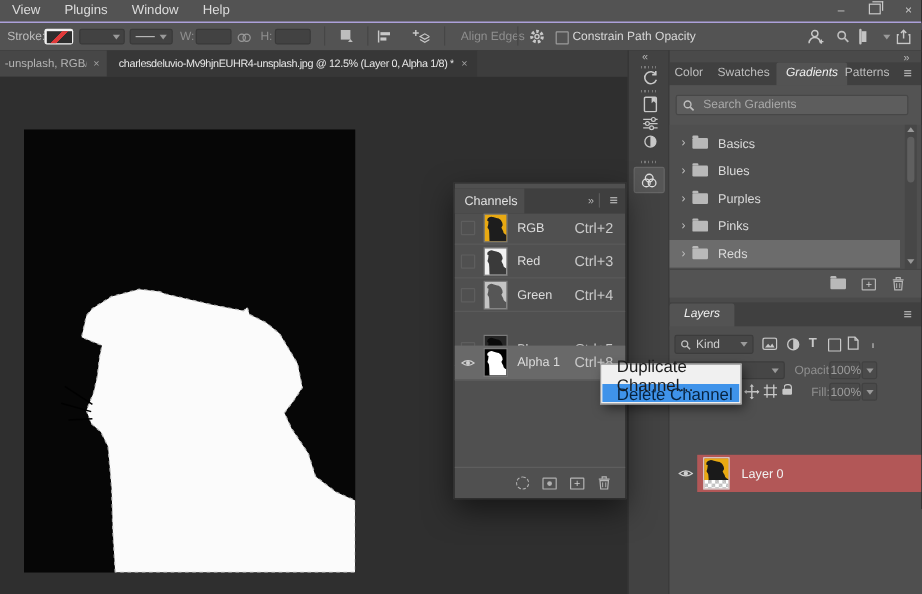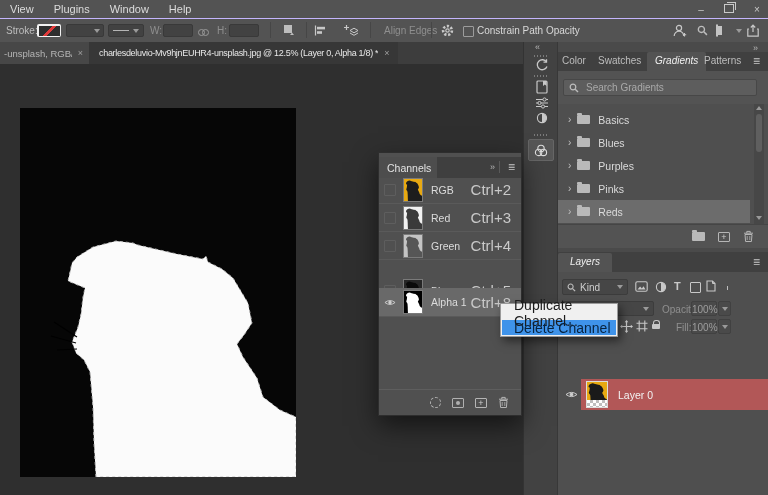--- a/index.html
+++ b/index.html
@@ -91,21 +91,21 @@
            box-shadow:0 10px 24px rgba(0,0,0,.55);border:1px solid #2e2e2e;box-sizing:border-box;}
   .chheader{position:absolute;left:0;top:4px;width:100%;height:21px;background:#3f3f3f;}
   .chtab{position:absolute;left:0;top:0;width:58px;height:21px;background:#4d4d4d;color:#e2e2e2;
          font-size:10.5px;display:flex;align-items:center;padding-left:8px;box-sizing:border-box;}
   .chrow{position:absolute;left:0;width:142px;height:27px;border-bottom:1px solid #5a5a5a;display:flex;align-items:center;}
   .chrow.sel{background:#696969;}
   .eyewell{width:12px;height:12px;margin-left:5px;border:1px solid #5e5e5e;border-radius:1px;box-sizing:border-box;}
   .eyeslot{width:12px;height:12px;margin-left:5px;display:flex;align-items:center;justify-content:center;}
   .chthumb{width:20px;height:24px;margin-left:7px;border:1px solid #7a7a7a;box-sizing:border-box;}
   .chname{margin-left:8px;font-size:10.5px;color:#dcdcdc;flex:1;}
-  .chshort{font-size:15px;color:#c9c9c9;margin-right:10px;}
+  .chshort{font-size:12px;color:#c9c9c9;margin-right:10px;}
   .chbottom{position:absolute;left:0;bottom:0;width:100%;height:26px;border-top:1px solid #5e5e5e;display:flex;align-items:center;justify-content:flex-end;gap:11px;padding-right:12px;box-sizing:border-box;}
   .dotcirc{width:11px;height:11px;border:1px dashed #b0b0b0;border-radius:50%;box-sizing:border-box;}
   .savesel{width:12px;height:10px;border:1px solid #b0b0b0;border-radius:1px;display:flex;align-items:center;justify-content:center;box-sizing:border-box;}
   .savesel::before{content:"";width:4px;height:4px;border-radius:50%;background:#b0b0b0;}
 
   
   .ctxmenu{left:500px;top:303px;width:118px;background:#f0f0f0;border:1px solid #9a9a9a;
            box-shadow:3px 4px 9px rgba(0,0,0,.5);z-index:100;box-sizing:border-box;padding:1px;}
   .ctxitem{height:15px;display:flex;align-items:center;padding-left:12px;font-size:14px;color:#1c1c1c;}
   .ctxitem.hl{background:#3f93ea;color:#08233f;}

